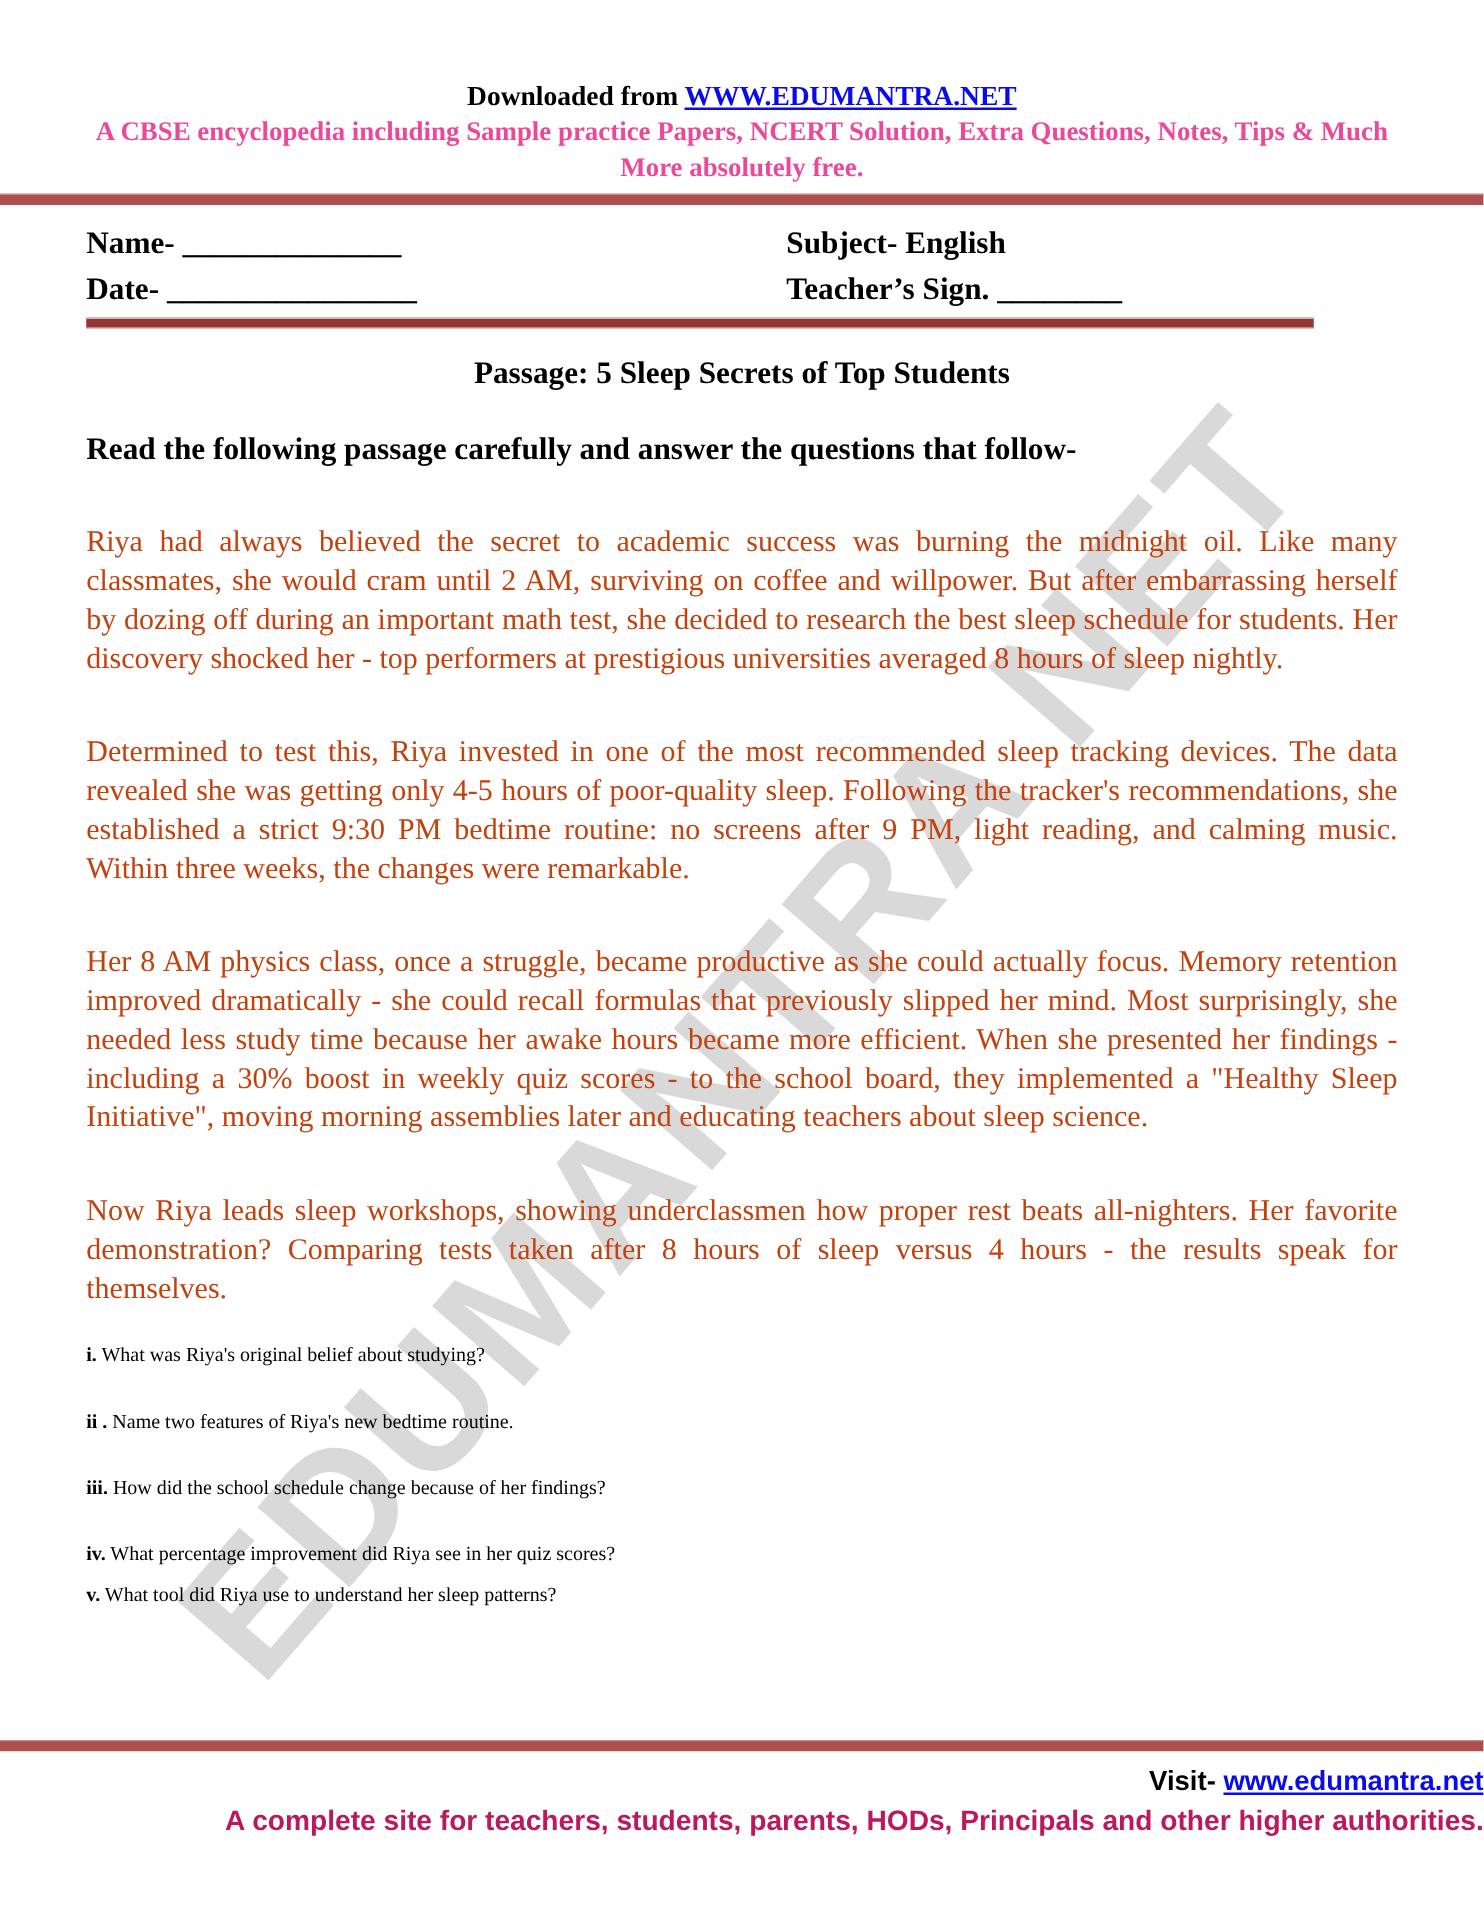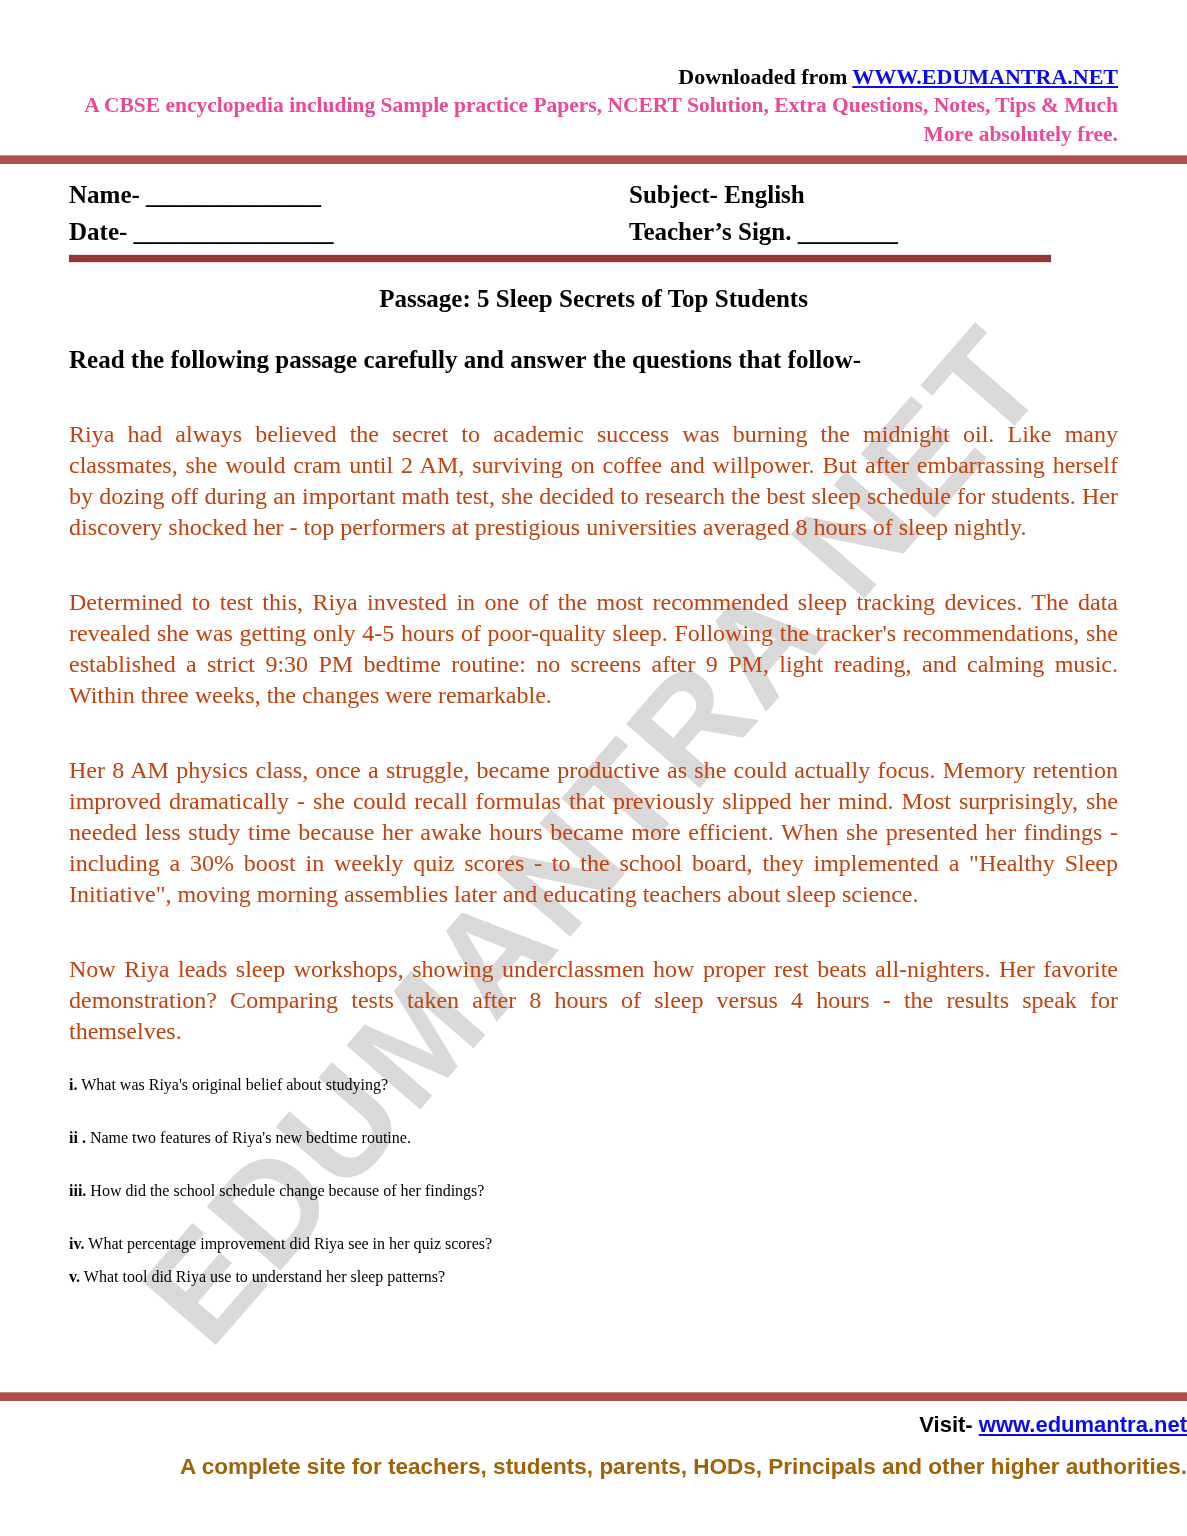--- a/index.html
+++ b/index.html
@@ -31,21 +31,21 @@
     user-select: none;
   }
 
   .content {
     position: relative;
     z-index: 1;
     padding: 62px 69px 0 69px;
   }
 
   
-  .doc-header { text-align: right; font-weight: bold; }
+  .doc-header { text-align: center; font-weight: bold; }
   .dl-line { font-size: 22px; line-height: 29px; color: #000; }
   .serif-link {
     color: var(--link-blue, #0000ee);
     text-decoration: underline;
     cursor: pointer;
   }
   .header-tagline {
     font-size: 21.5px;
     line-height: 29px;
     max-width: 1075px;
@@ -129,21 +129,21 @@
     text-align: right;
     font-family: "Liberation Sans", sans-serif;
     font-weight: bold;
   }
   .visit-line { margin-top: 10px; font-size: 22px; line-height: 28px; color: #000; }
   .sans-link {
     color: var(--link-blue, #0f0fee);
     text-decoration: underline;
     cursor: pointer;
   }
-  .footer-tagline { margin-top: 14px; font-size: 22.5px; line-height: 28px; color: #a16207; }
+  .footer-tagline { margin-top: 4px; font-size: 22.5px; line-height: 28px; color: #be185d; }
 </style>
 </head>
 <body>
 
 <div class="page">
 
   <div class="watermark">EDUMANTRA NET</div>
 
   <div class="content">
 

